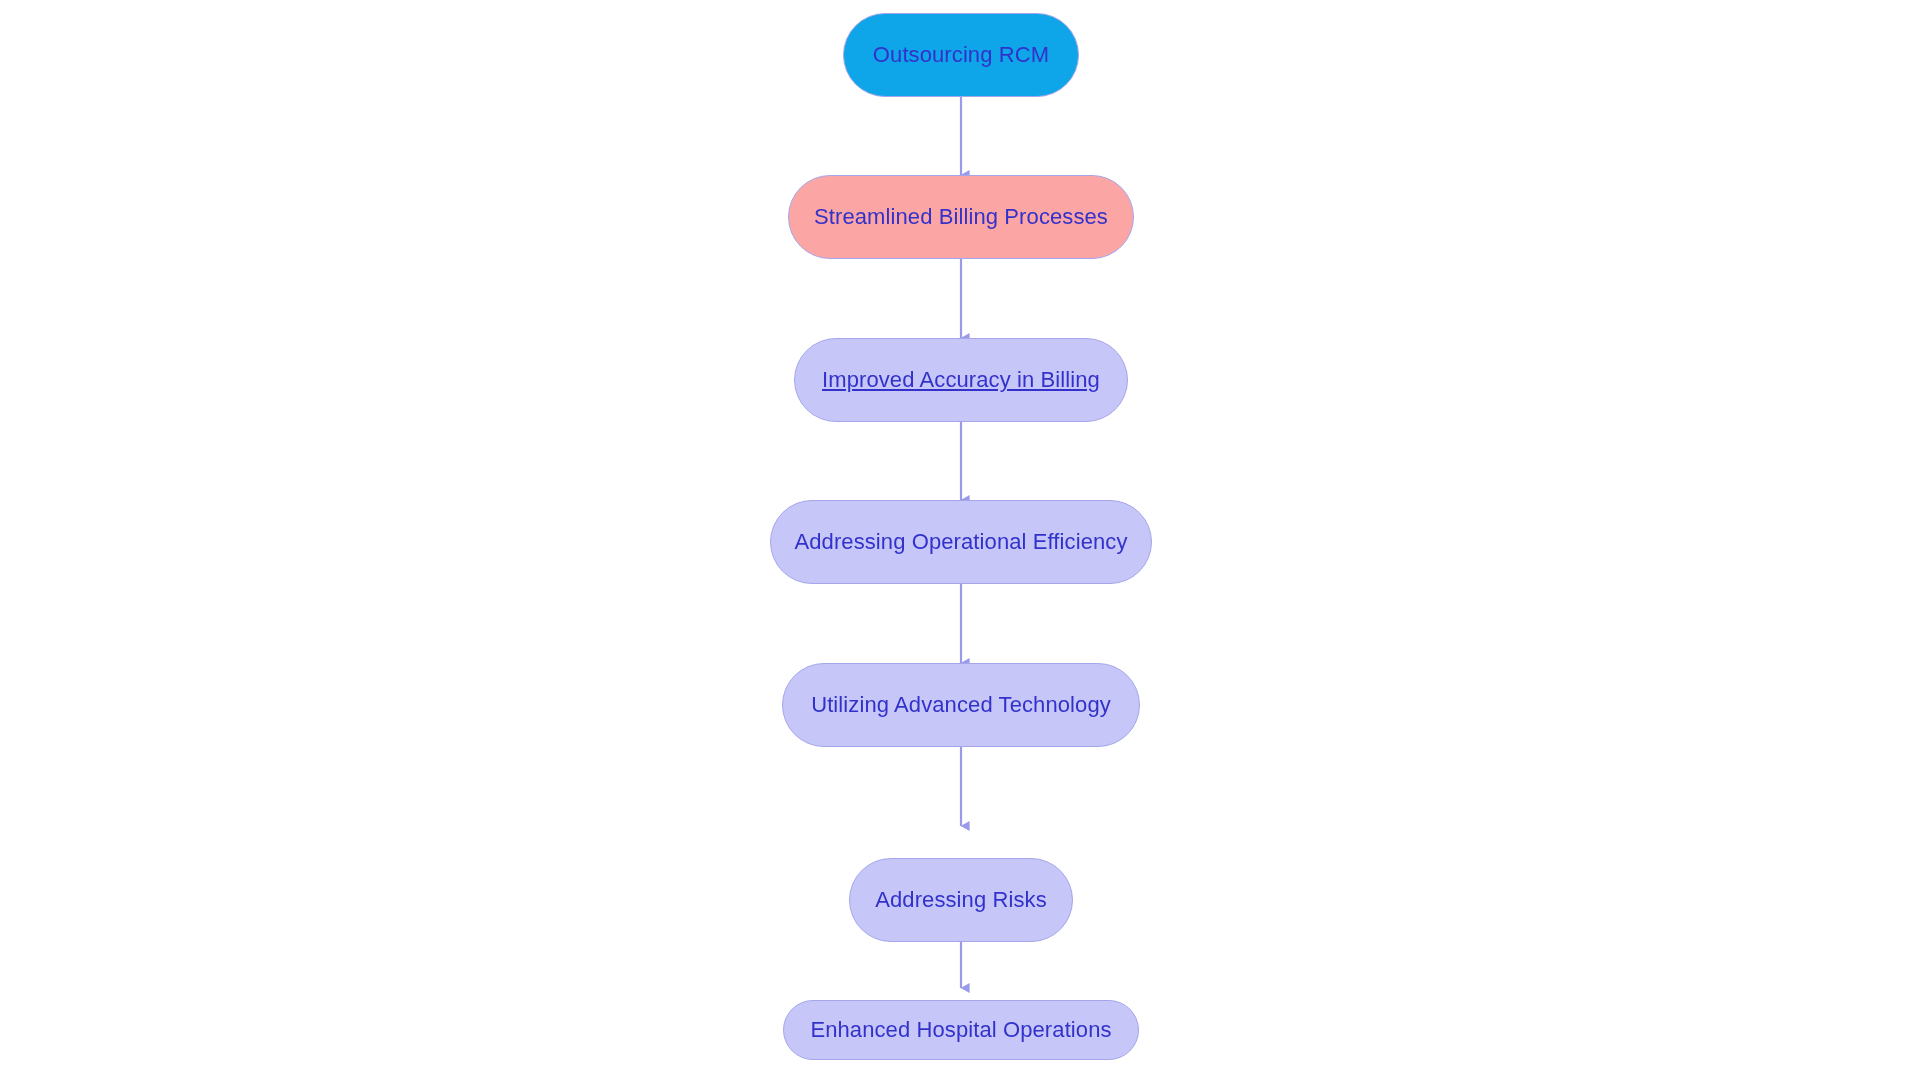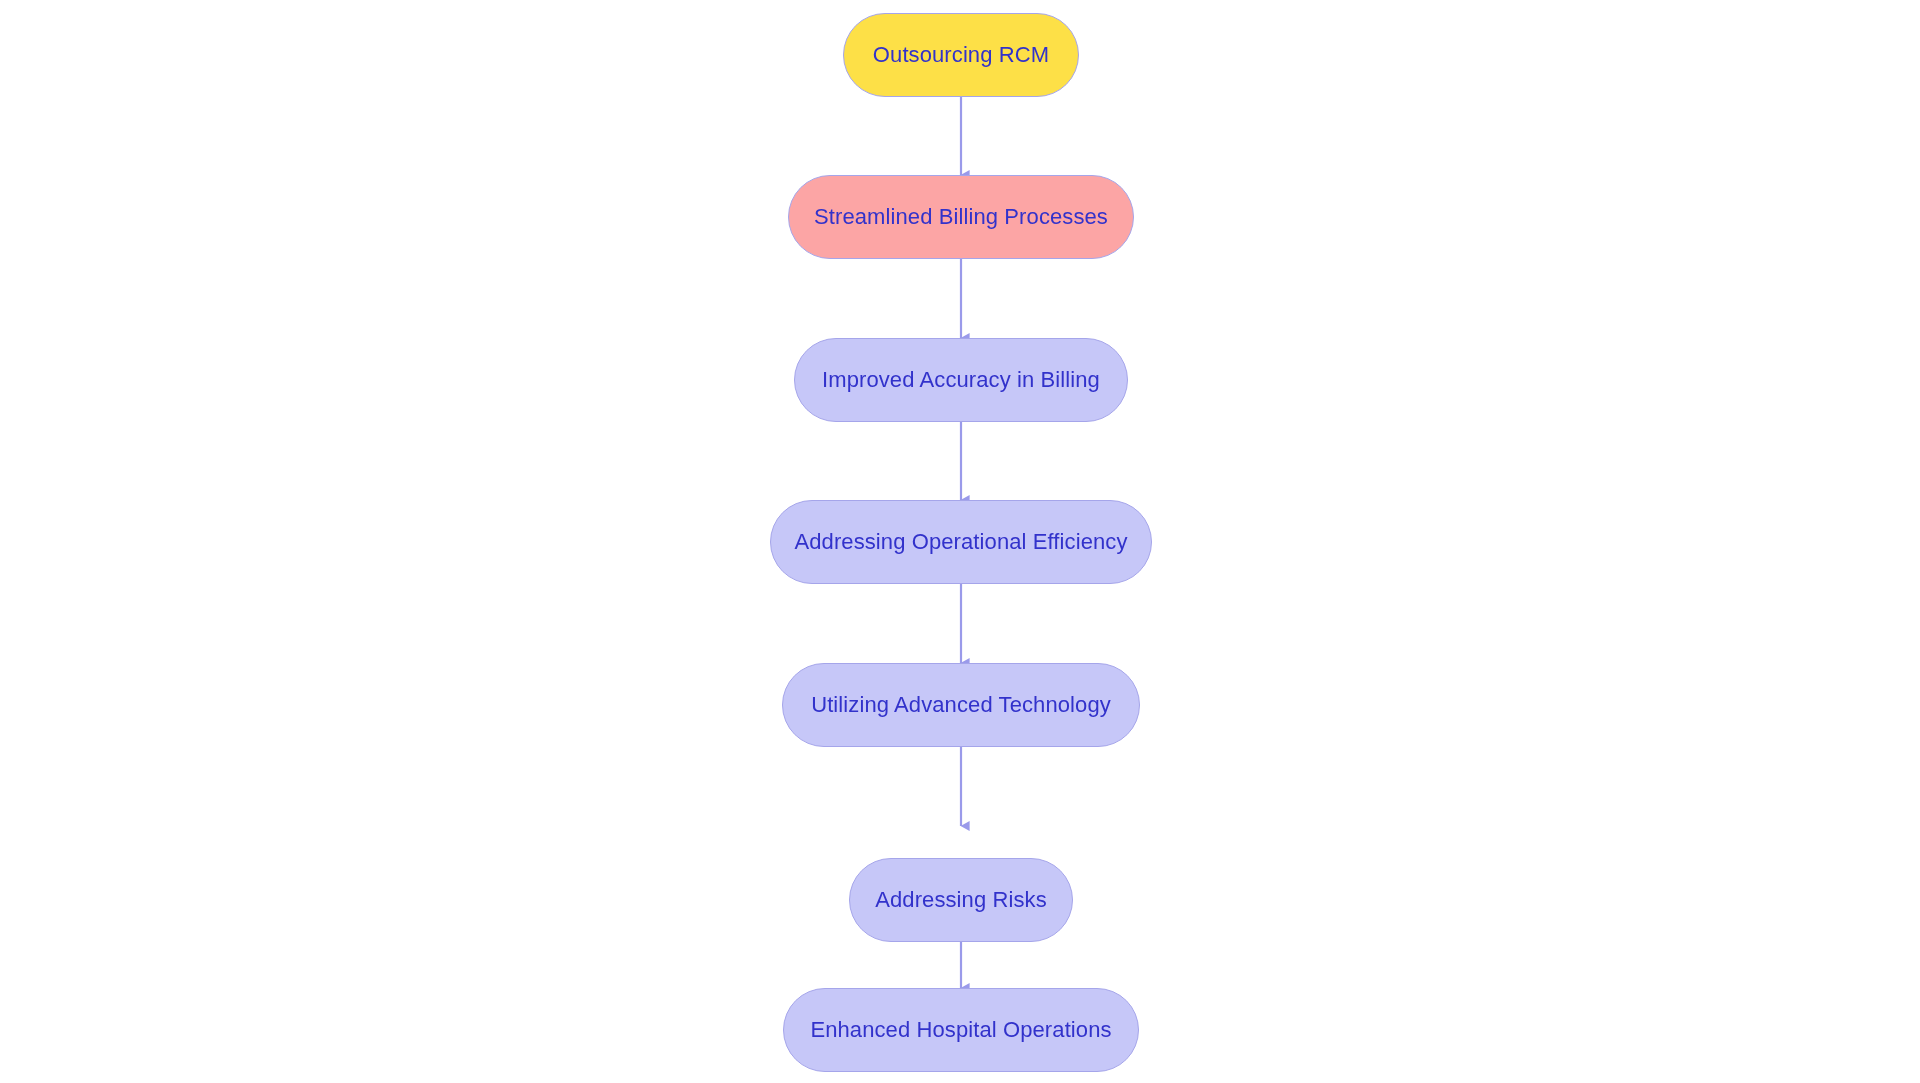--- a/index.html
+++ b/index.html
@@ -64,36 +64,36 @@
         <line x1="961" y1="97" x2="961" y2="175" stroke="#9a9aea" stroke-width="2.2" marker-end="url(#arrowhead)"></line>
         <line x1="961" y1="259" x2="961" y2="338" stroke="#9a9aea" stroke-width="2.2" marker-end="url(#arrowhead)"></line>
         <line x1="961" y1="422" x2="961" y2="500" stroke="#9a9aea" stroke-width="2.2" marker-end="url(#arrowhead)"></line>
         <line x1="961" y1="584" x2="961" y2="663" stroke="#9a9aea" stroke-width="2.2" marker-end="url(#arrowhead)"></line>
         <line x1="961" y1="747" x2="961" y2="826" stroke="#9a9aea" stroke-width="2.2" marker-end="url(#arrowhead)"></line>
         <line x1="961" y1="910" x2="961" y2="988" stroke="#9a9aea" stroke-width="2.2" marker-end="url(#arrowhead)"></line>
       </g>
   </svg>
 
   <div id="nodes-group">
-      <div class="node" style="left: 961px; top: 55px; width: 236px; height: 84px; background: #fde047; border-color: rgb(165, 165, 234);">
+      <div class="node" style="left: 961px; top: 55px; width: 236px; height: 84px; background: #0ea5e9; border-color: rgb(165, 165, 234);">
         <span class="node-label" style="color: rgb(50, 50, 203);">Outsourcing RCM</span>
       </div>
       <div class="node" style="left: 961px; top: 217px; width: 346px; height: 84px; background: #fca5a5; border-color: rgb(165, 165, 234);">
         <span class="node-label" style="color: rgb(50, 50, 203);">Streamlined Billing Processes</span>
       </div>
       <div class="node" style="left: 961px; top: 380px; width: 334px; height: 84px; background: rgb(198, 199, 248); border-color: rgb(165, 165, 234);">
-        <span class="node-label" style="color: rgb(50, 50, 203);">Improved Accuracy in Billing</span>
+        <span class="node-label" style="color: rgb(50, 50, 203); text-decoration: underline;">Improved Accuracy in Billing</span>
       </div>
       <div class="node" style="left: 961px; top: 542px; width: 382px; height: 84px; background: rgb(198, 199, 248); border-color: rgb(165, 165, 234);">
         <span class="node-label" style="color: rgb(50, 50, 203);">Addressing Operational Efficiency</span>
       </div>
       <div class="node" style="left: 961px; top: 705px; width: 358px; height: 84px; background: rgb(198, 199, 248); border-color: rgb(165, 165, 234);">
         <span class="node-label" style="color: rgb(50, 50, 203);">Utilizing Advanced Technology</span>
       </div>
       <div class="node" style="left: 961px; top: 868px; width: 224px; height: 84px; background: rgb(198, 199, 248); border-color: rgb(165, 165, 234); margin-top: 32px;">
         <span class="node-label" style="color: rgb(50, 50, 203);">Addressing Risks</span>
       </div>
-      <div class="node" style="left: 961px; top: 1030px; width: 356px; height: 84px; background: rgb(198, 199, 248); border-color: rgb(165, 165, 234);">
+      <div class="node" style="left: 961px; top: 1030px; width: 356px; height: 60px; background: rgb(198, 199, 248); border-color: rgb(165, 165, 234);">
         <span class="node-label" style="color: rgb(50, 50, 203);">Enhanced Hospital Operations</span>
       </div>
     </div>
 
 </div>
 
 </body></html>

